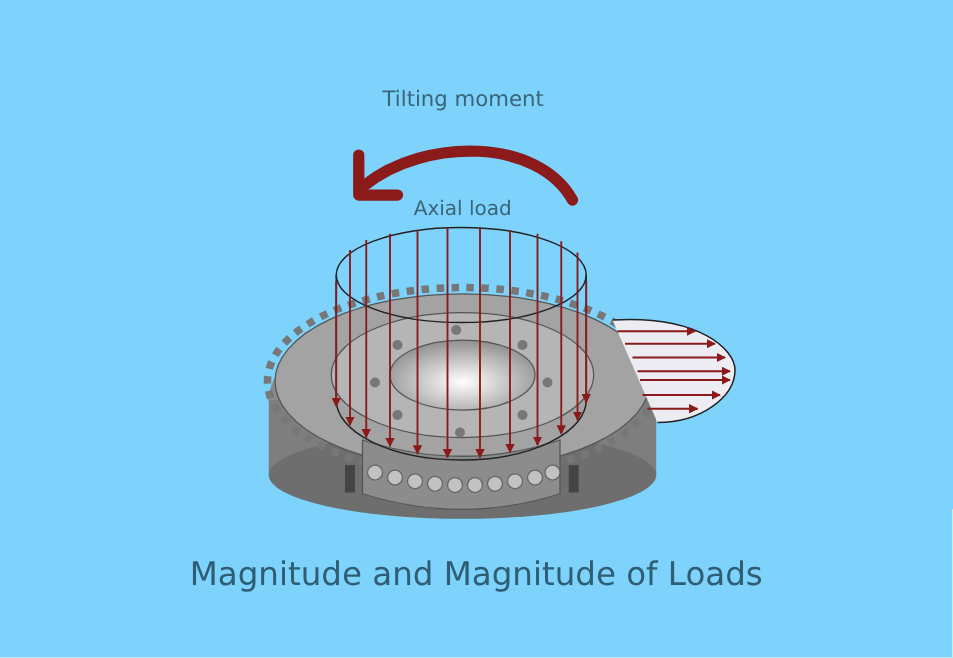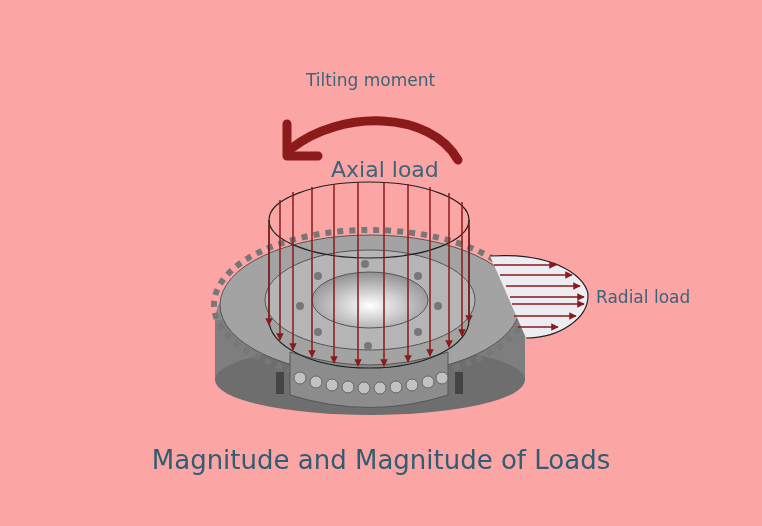--- a/index.html
+++ b/index.html
@@ -1,19 +1,19 @@
 <!DOCTYPE html>
 <html><head>
 <meta charset="utf-8">
 <style>
   html, body { margin: 0; padding: 0; background: #ffffff; }
-  .canvas { position: relative; width: 762px; height: 526px; background: #fca5a5; overflow: hidden; font-family: "DejaVu Sans", sans-serif; }
+  .canvas { position: relative; width: 762px; height: 526px; background: #7dd3fc; overflow: hidden; font-family: "DejaVu Sans", sans-serif; }
   .label { position: absolute; color: #3b6478; white-space: nowrap; }
   .lbl-tilt { left: 306px; top: 70px; font-size: 17px; }
-  .lbl-axial { left: 331px; top: 157px; font-size: 22px; }
+  .lbl-axial { left: 331px; top: 157px; font-size: 16px; }
   .lbl-radial { left: 596px; top: 287px; font-size: 17px; }
   .caption { position: absolute; left: 0; width: 762px; top: 445px; text-align: center; font-size: 26px; color: #2f5d73; }
   svg.diagram { position: absolute; left: 0; top: 0; }
 </style>
 </head>
 <body>
 
 <div class="canvas">
   <svg class="diagram" width="762" height="526" viewBox="0 0 762 526">
     <defs>
@@ -96,15 +96,14 @@
         <line x1="510" y1="297" x2="584" y2="297"></line>
         <line x1="512" y1="304" x2="584" y2="304"></line>
         <line x1="514" y1="316" x2="576" y2="316"></line>
         <line x1="518" y1="327" x2="558" y2="327"></line>
       </g>
     </g>
   </svg>
 
   <div class="label lbl-tilt">Tilting moment</div>
   <div class="label lbl-axial">Axial load</div>
-  <div class="label lbl-radial">Radial load</div>
   <div class="caption">Magnitude and Magnitude of Loads</div>
 </div>
 
 </body></html>

